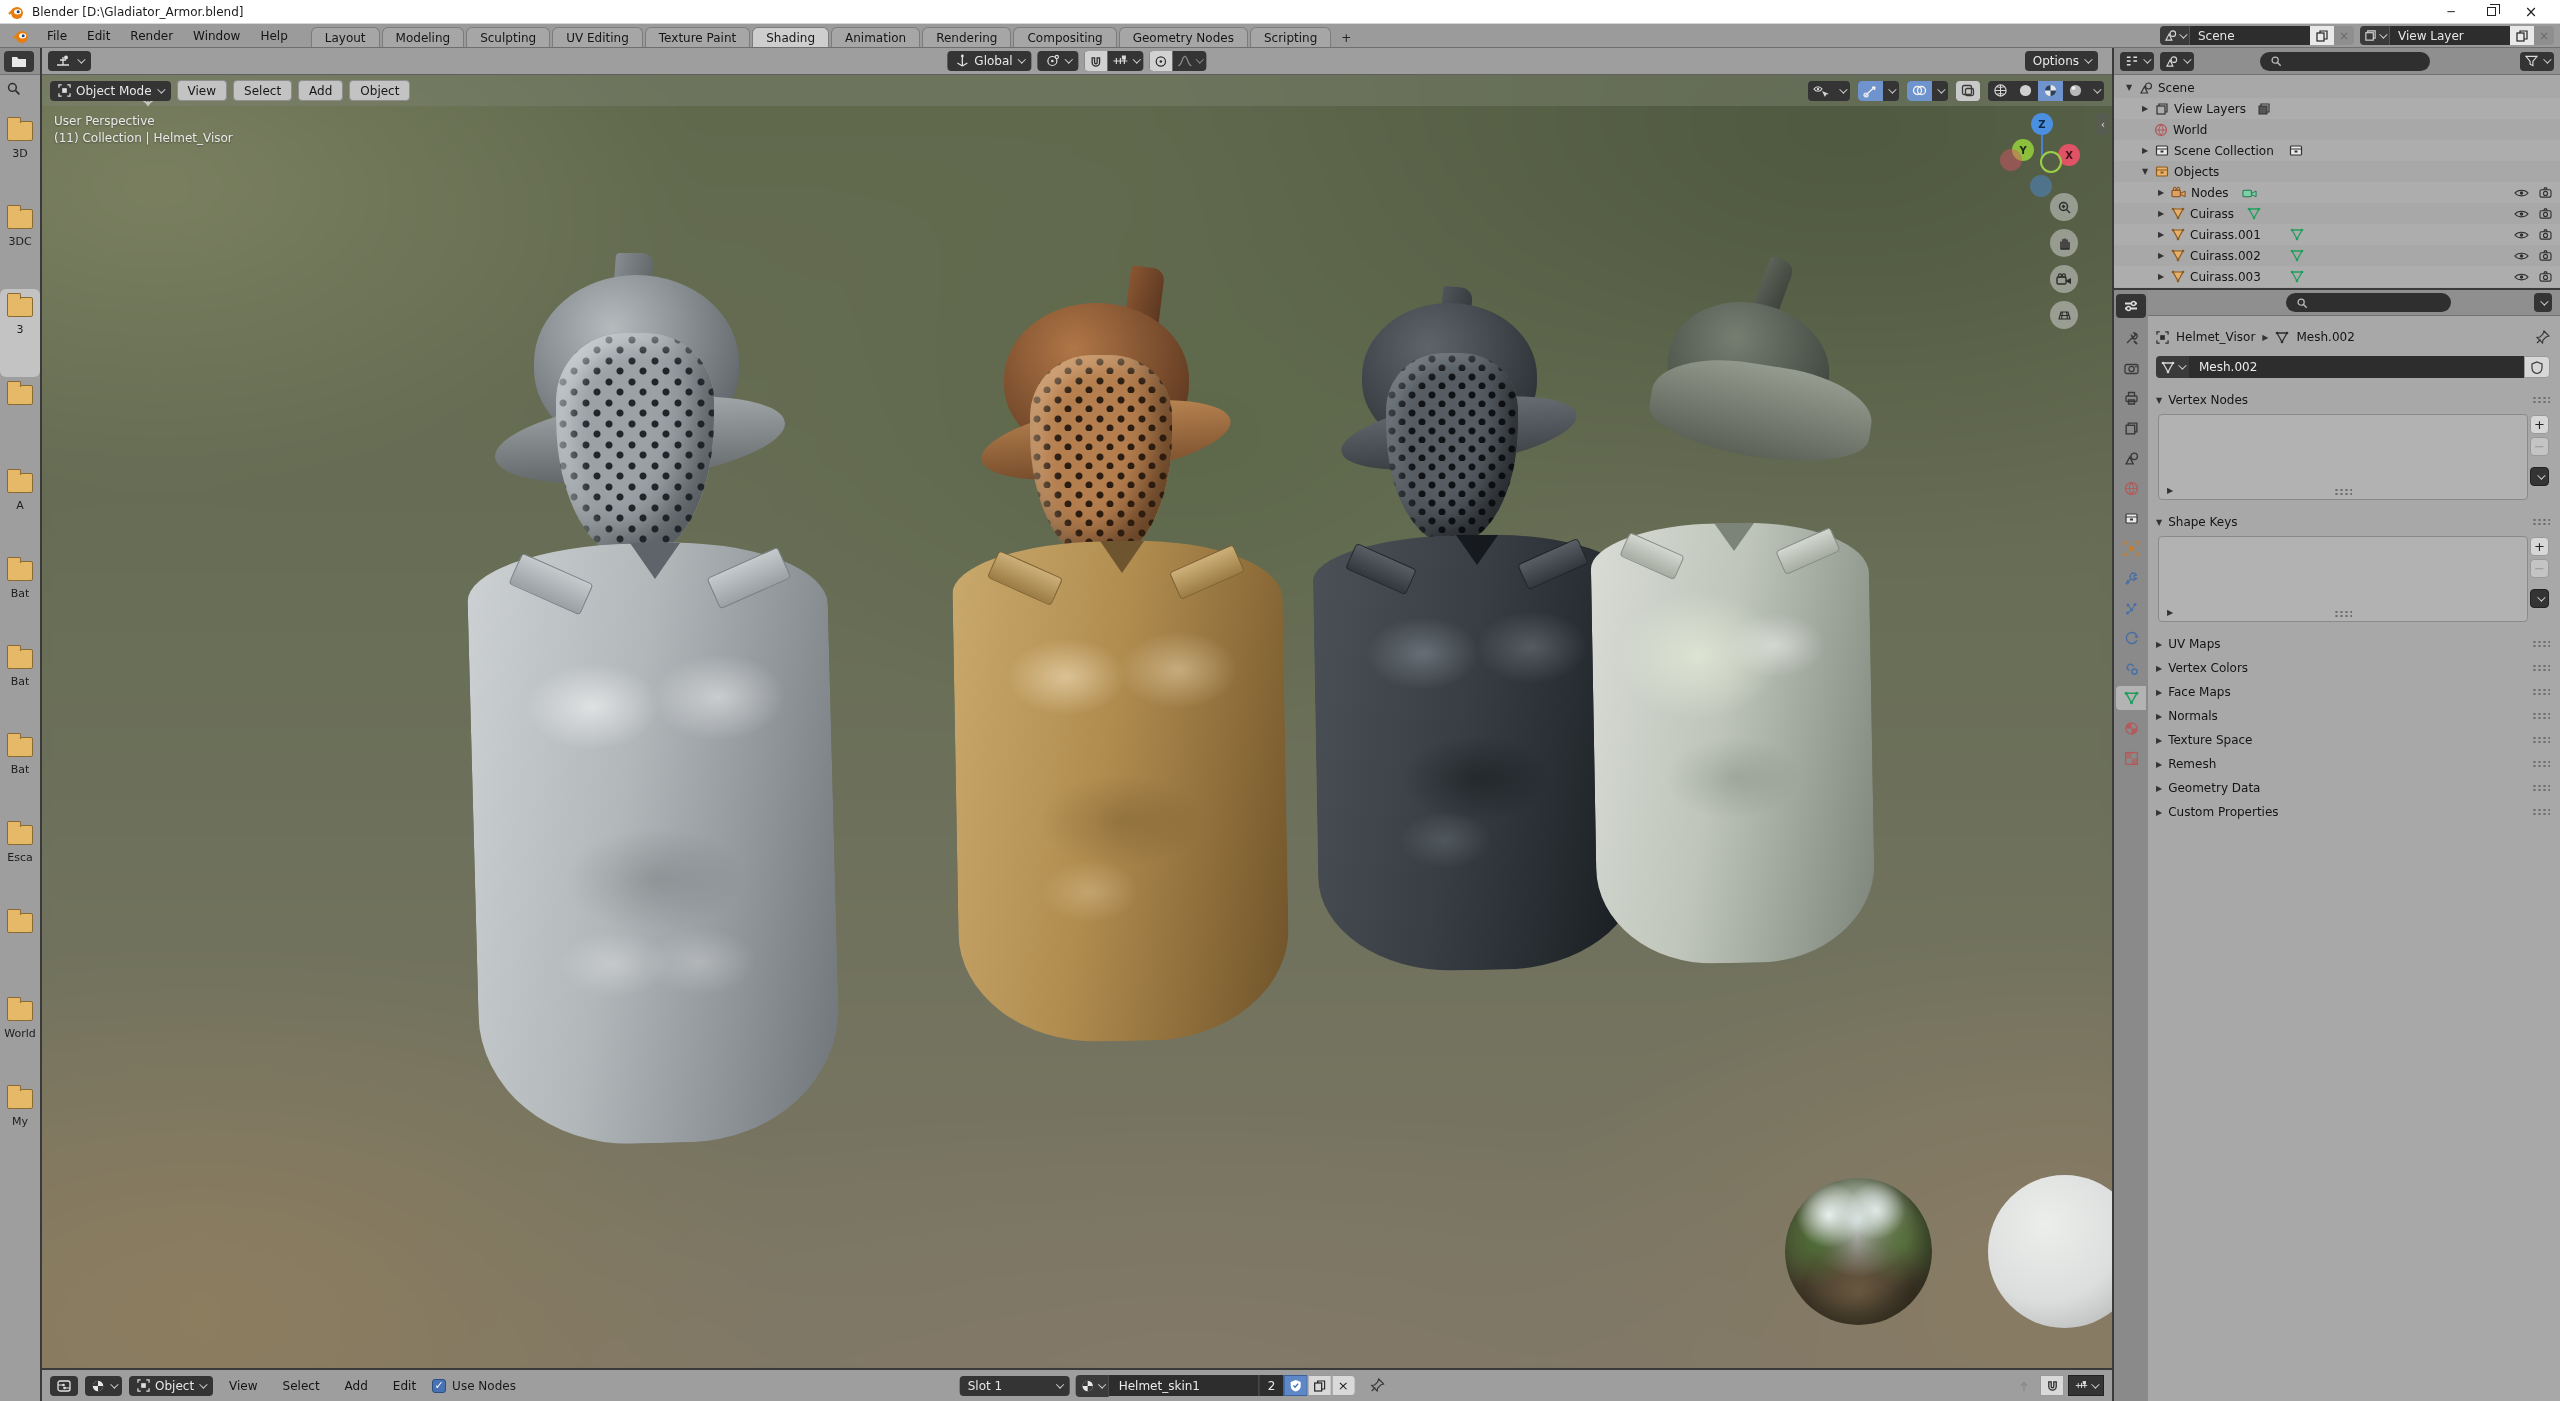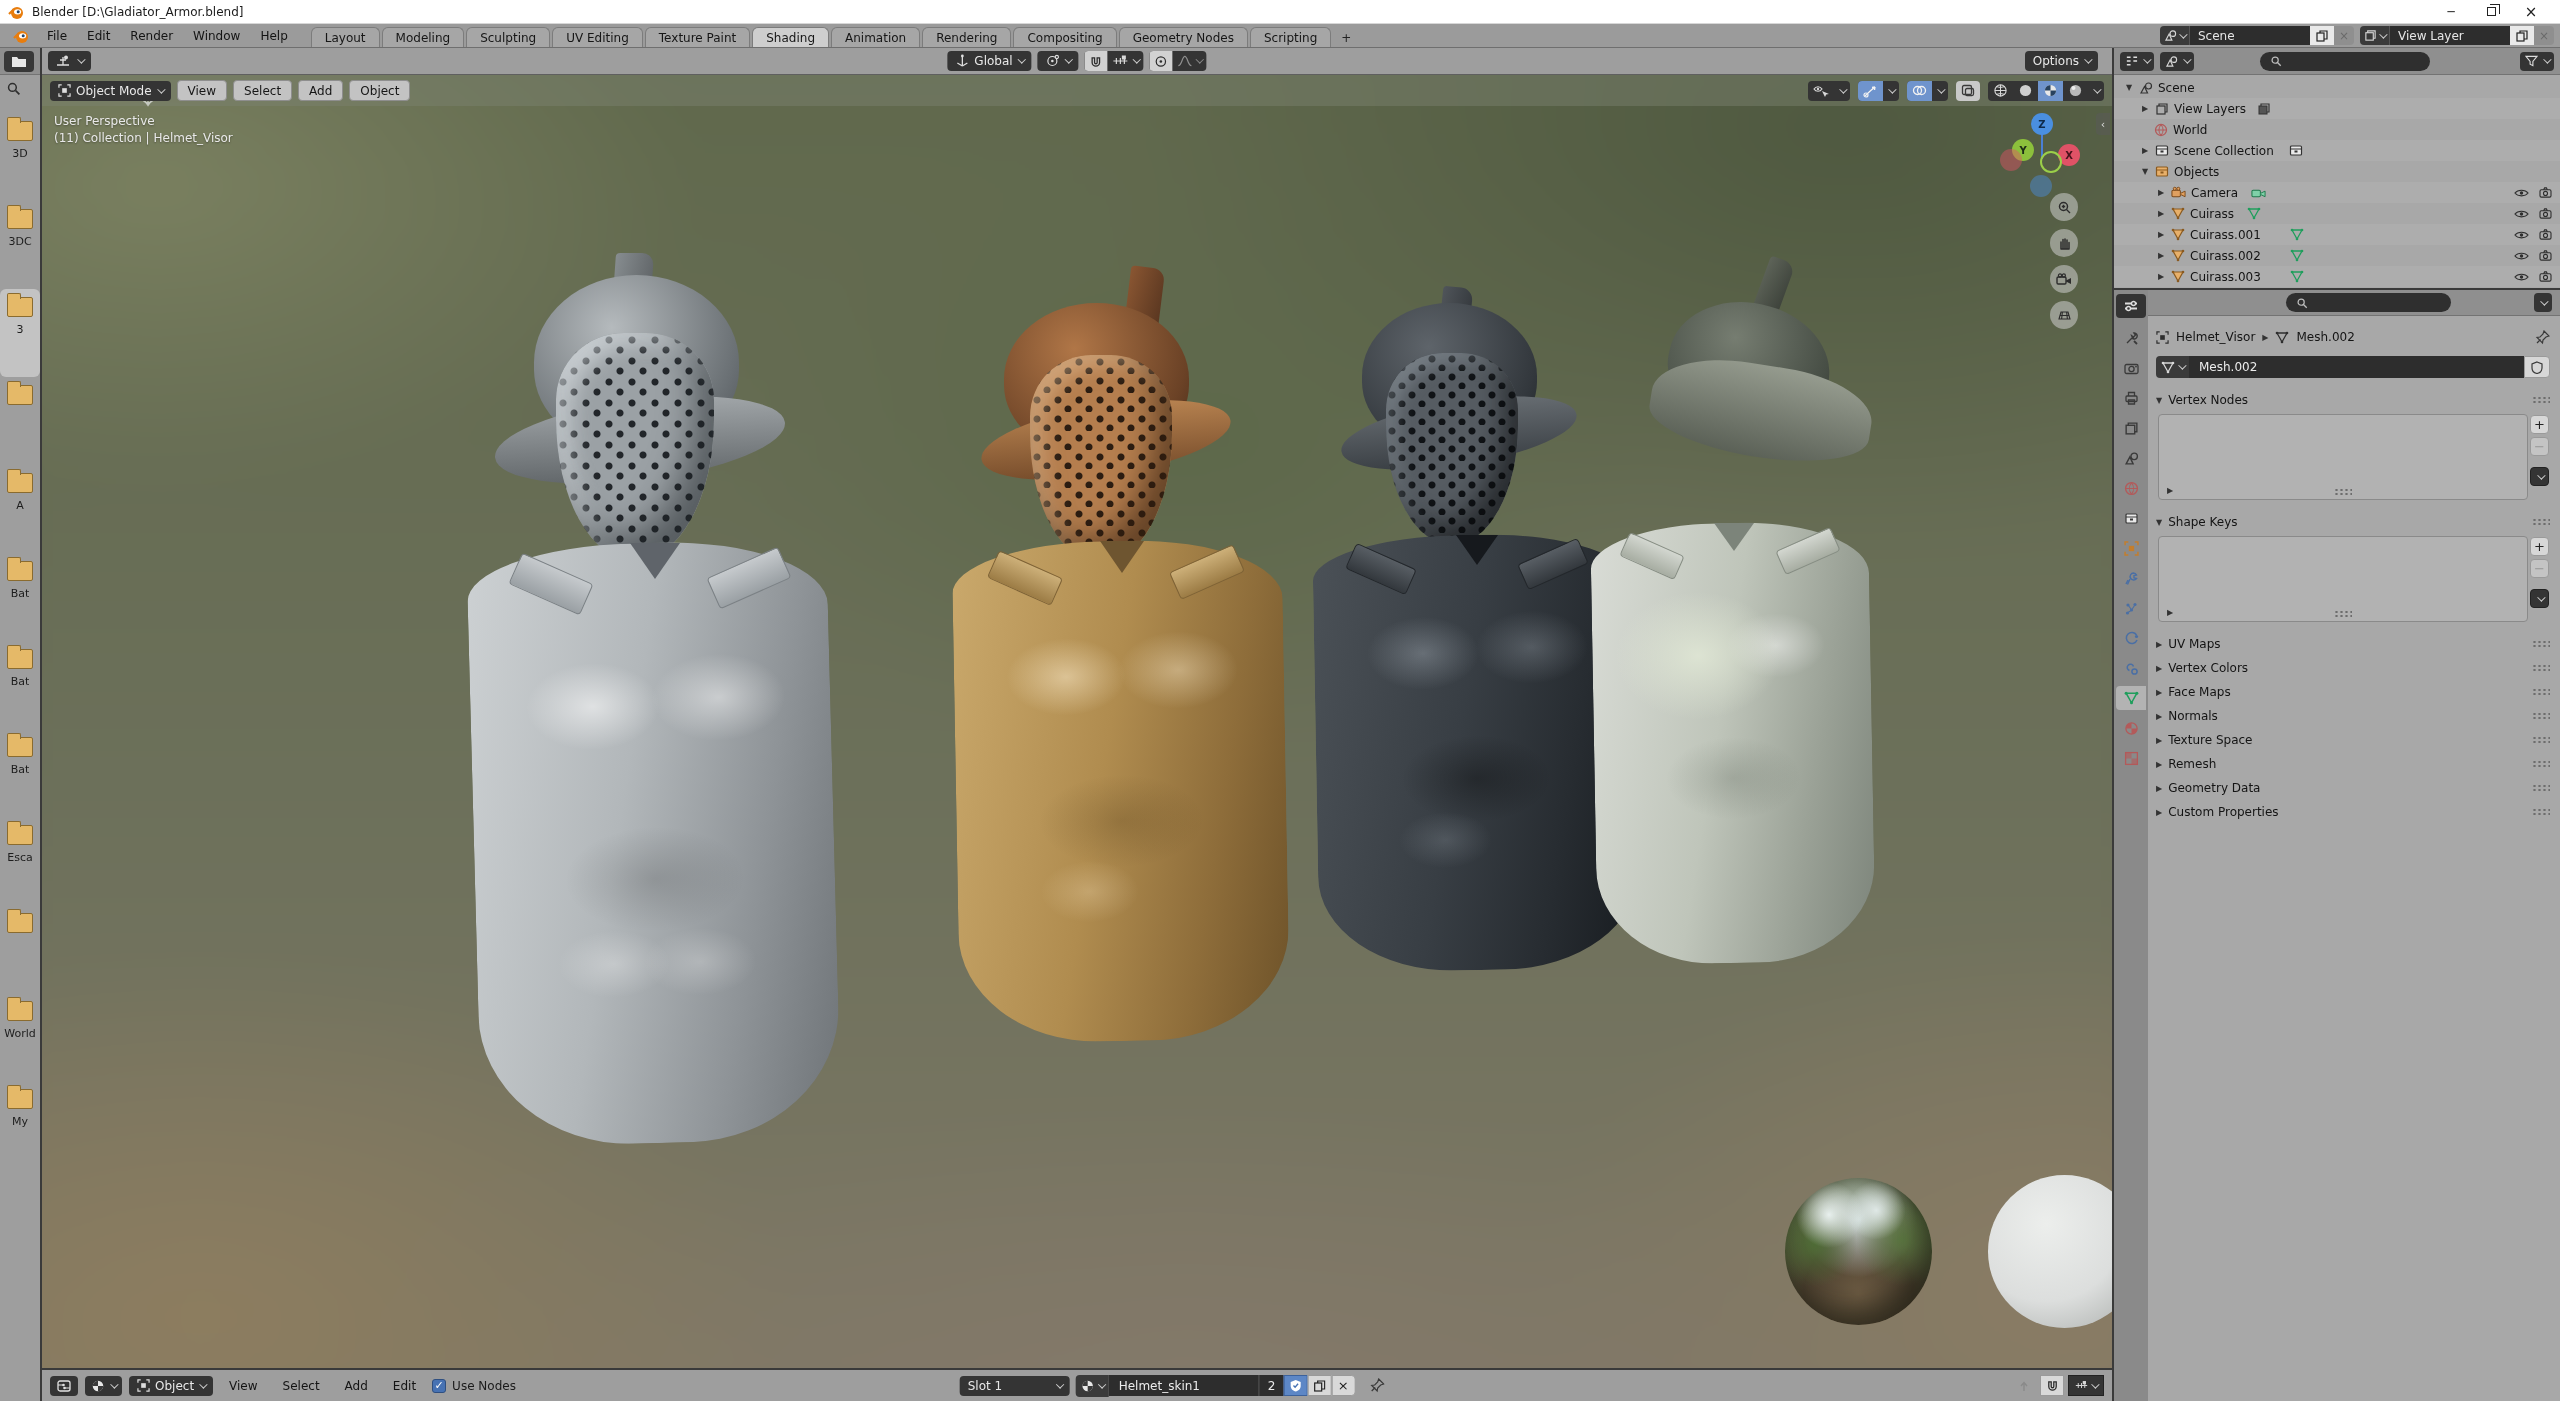--- a/index.html
+++ b/index.html
@@ -770,21 +770,21 @@
             <span>Objects</span>
           </div>
           <div class="ol-row" style="padding-left:42px;">
             <span class="tw">▶</span>
             <svg class="ic" width="15" height="13" viewBox="0 0 16 13">
                 <rect x="1" y="4" width="9" height="7" rx="1.2" fill="#e0a060" stroke="#7c4a1a" stroke-width="1.1"></rect>
                 <path d="M10 7.5 L15 5 V11 L10 8.5" fill="#e0a060" stroke="#7c4a1a" stroke-width="1"></path>
                 <circle cx="4" cy="2.5" r="1.6" fill="#e0a060" stroke="#7c4a1a" stroke-width="1"></circle>
                 <circle cx="7.8" cy="2.5" r="1.6" fill="#e0a060" stroke="#7c4a1a" stroke-width="1"></circle>
               </svg>
-            <span>Camera</span>
+            <span>Nodes</span>
             <svg class="ic" width="15" height="13" viewBox="0 0 16 13" style="margin-left:8px;">
                 <rect x="1" y="4" width="9" height="7" rx="1.2" fill="#7fd0a8" stroke="#1f7a4d" stroke-width="1.1"></rect>
                 <path d="M10 7.5 L15 5 V11 L10 8.5" fill="#7fd0a8" stroke="#1f7a4d" stroke-width="1"></path>
               </svg>
             <span class="ol-spacer"></span>
             <span class="ol-right">
               <svg class="ic" width="15" height="10" viewBox="0 0 16 10">
                   <path d="M1 5 C4 1 12 1 15 5 C12 9 4 9 1 5 Z" fill="none" stroke="#2e2e2e" stroke-width="1.2"></path>
                   <circle cx="8" cy="5" r="1.8" fill="#2e2e2e"></circle>
                 </svg>

